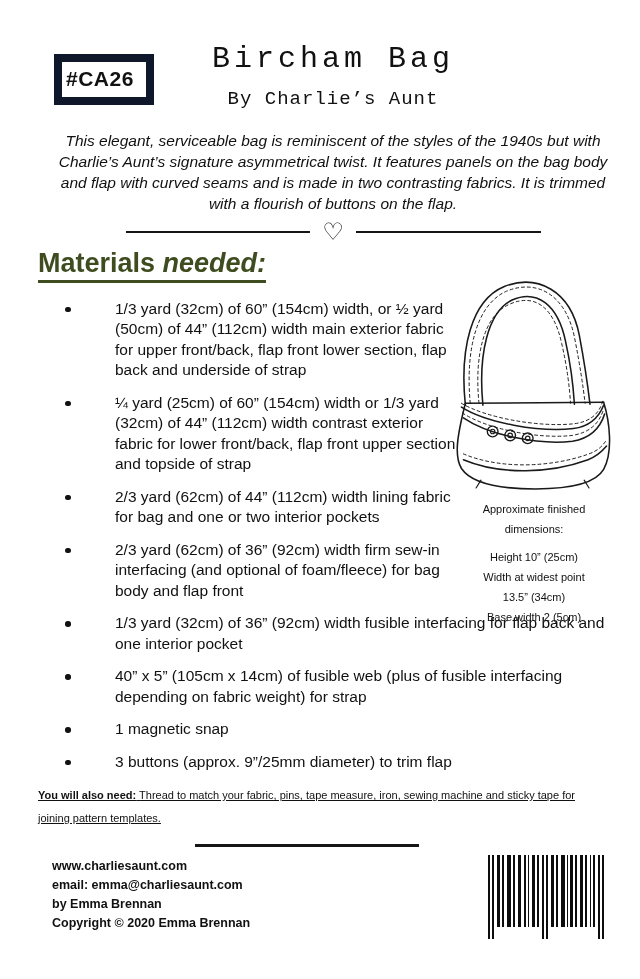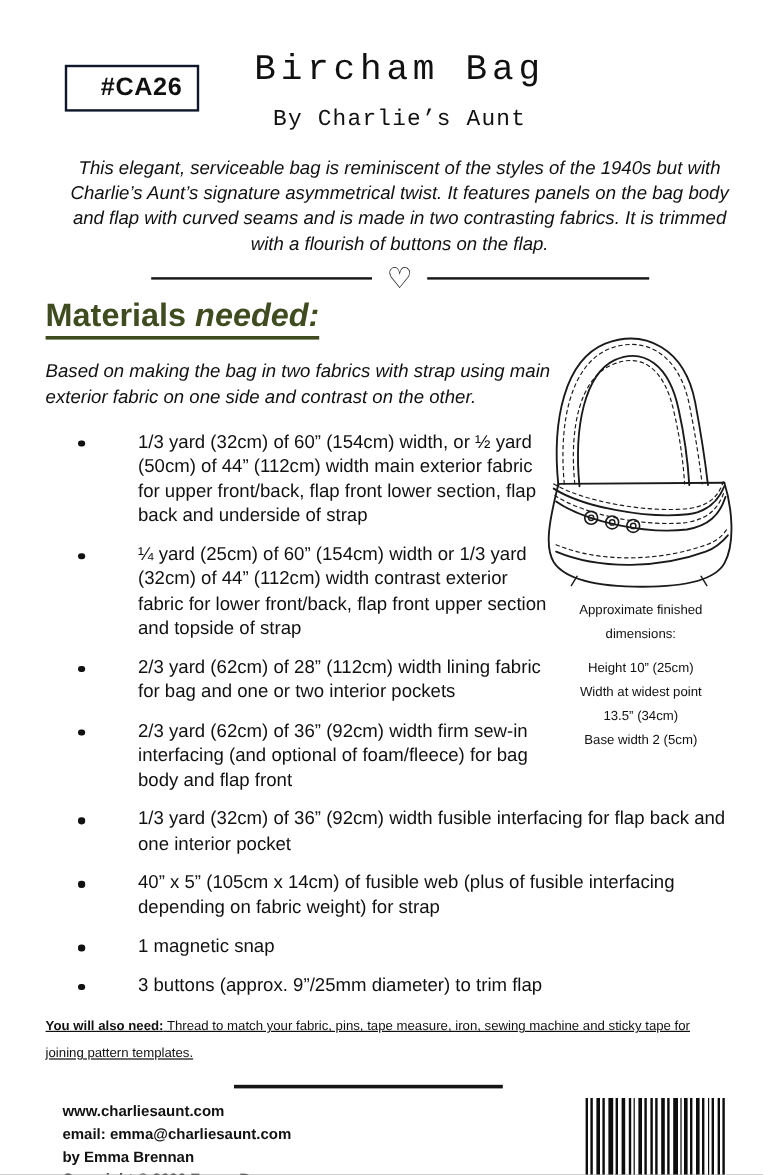--- a/index.html
+++ b/index.html
@@ -10,22 +10,22 @@
     margin:0 auto;
     overflow:hidden;
     font-family:"Liberation Sans", sans-serif;
     color:#111;
     box-sizing:border-box;
     padding:44px 12px 0 38px;
   }
   
   .id-box{
     position:absolute;left:54px;top:54px;
-    border:2px solid #0f172a;
-    padding:5px 12px 6px 28px;
+    border:8px solid #0f172a;
+    padding:5px 12px 6px 4px;
     font-size:21px;font-weight:bold;letter-spacing:0.5px;
   }
   .title{
     text-align:center;margin:0;
     font-family:"Liberation Mono","DejaVu Sans Mono",monospace;
     font-size:30px;font-weight:400;letter-spacing:4px;line-height:1;
   }
   .byline{
     text-align:center;margin:14px 0 0 0;
     font-family:"Liberation Mono","DejaVu Sans Mono",monospace;
@@ -137,26 +137,25 @@
         <div>Approximate finished</div>
         <div>dimensions:</div>
         <div class="gap"></div>
         <div>Height 10” (25cm)</div>
         <div>Width at widest point</div>
         <div>13.5” (34cm)</div>
         <div>Base width 2 (5cm)</div>
       </div>
     </div>
 
-    <p class="basis">Based on making the bag in two fabrics with strap using main exterior fabric on one side and contrast on the other.</p>
 
     <ul class="mats">
       <li class="narrow">1/3 yard (32cm) of 60” (154cm) width, or ½ yard (50cm) of 44” (112cm) width main exterior fabric for upper front/back, flap front lower section, flap back and underside of strap</li>
       <li class="narrow">¼ yard (25cm) of 60” (154cm) width or 1/3 yard (32cm) of 44” (112cm) width contrast exterior fabric for lower front/back, flap front upper section and topside of strap</li>
-      <li class="narrow">2/3 yard (62cm) of 28” (112cm) width lining fabric for bag and one or two interior pockets</li>
+      <li class="narrow">2/3 yard (62cm) of 44” (112cm) width lining fabric for bag and one or two interior pockets</li>
       <li class="narrow">2/3 yard (62cm) of 36” (92cm) width firm sew-in interfacing (and optional of foam/fleece) for bag body and flap front</li>
       <li>1/3 yard (32cm) of 36” (92cm) width fusible interfacing for flap back and one interior pocket</li>
       <li>40” x 5” (105cm x 14cm) of fusible web (plus of fusible interfacing depending on fabric weight) for strap</li>
       <li>1 magnetic snap</li>
       <li>3 buttons (approx. 9”/25mm diameter) to trim flap</li>
     </ul>
   </div>
 
   <p class="also"><b>You will also need:</b> <span>Thread to match your fabric, pins, tape measure, iron, sewing machine and sticky tape for joining pattern templates.</span></p>
 

